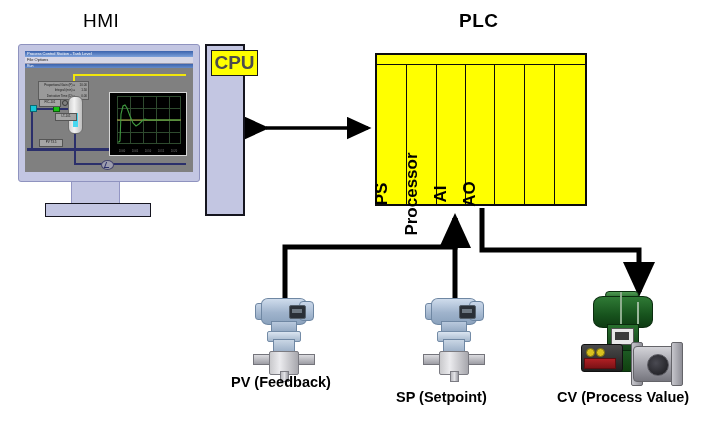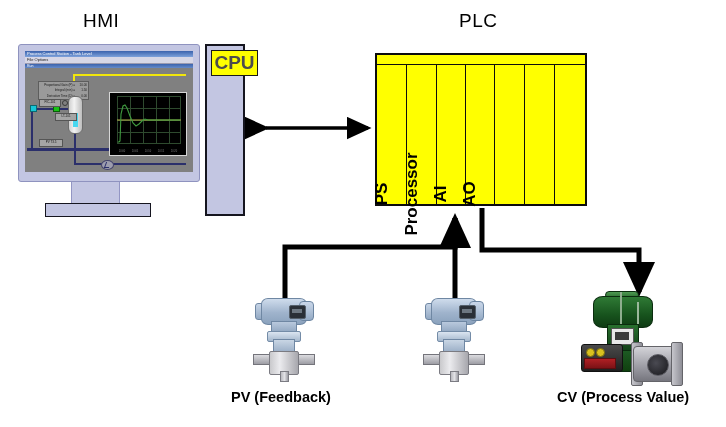--- a/index.html
+++ b/index.html
@@ -14,21 +14,21 @@
 
   
   .title{
     position:absolute;
     font-size:19px;
     color:#000000;
     letter-spacing:0.5px;
     white-space:nowrap;
   }
   #hmi-title{left:83px;top:10px;font-weight:400;}
-  #plc-title{left:459px;top:10px;font-weight:400;}
+  #plc-title{left:459px;top:10px;font-weight:700;}
 
   
   #monitor{position:absolute;left:18px;top:44px;width:182px;height:138px;
     background:#c3c6e2;border:1px solid #8f93bf;box-sizing:border-box;
     border-radius:3px;padding:6px 7px 9px 7px;}
   #screen{position:absolute;left:25px;top:51px;width:168px;height:121px;
     background:#7f7f7f;overflow:hidden;}
   .scr-titlebar{height:6px;background:linear-gradient(to bottom,#3b63ad,#7ea2db);
     position:relative;}
   .scr-titlebar .tb-text{position:absolute;left:2px;top:0px;font-size:4px;color:#ffffff;
@@ -346,35 +346,36 @@
     <div class="tx-cap-r"></div>
     <div class="tx-lcd"></div>
     <div class="tx-neck"></div>
     <div class="tx-flange"></div>
     <div class="tx-body"></div>
     <div class="tx-bolt-l"></div>
     <div class="tx-bolt-r"></div>
     <div class="tx-manifold"></div>
     <div class="tx-stem"></div>
   </div>
-  <div class="devlabel" style="left:231px;top:389px;">PV (Feedback)</div>
+  <div class="devlabel" style="left:231px;top:374px;">PV (Feedback)</div>
 
   <div class="tx-wrap" style="left:419px;top:288px;">
     <div class="tx-cap-l"></div>
     <div class="tx-head"></div>
     <div class="tx-cap-r"></div>
     <div class="tx-lcd"></div>
     <div class="tx-neck"></div>
     <div class="tx-flange"></div>
     <div class="tx-body"></div>
     <div class="tx-bolt-l"></div>
     <div class="tx-bolt-r"></div>
     <div class="tx-manifold"></div>
     <div class="tx-stem"></div>
   </div>
+  <div class="devlabel" style="left:396px;top:389px;">SP (Setpoint)</div>
 
   <div class="cv-wrap" style="left:575px;top:288px;">
     <div class="cv-act-top"></div>
     <div class="cv-actuator"></div>
     <div class="cv-rod"></div>
     <div class="cv-tube"></div>
     <div class="cv-yoke"></div>
     <div class="cv-plate"></div>
     <div class="cv-bonnet"></div>
     <div class="cv-flange-l"></div>

